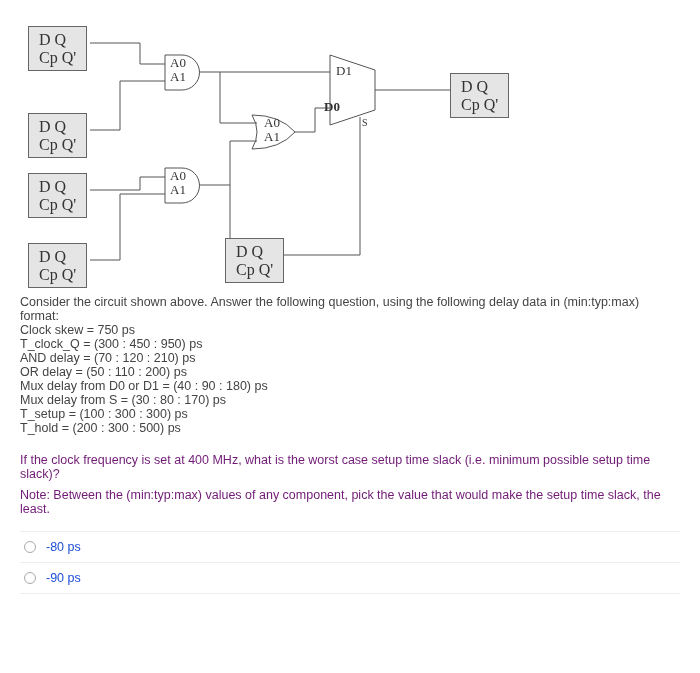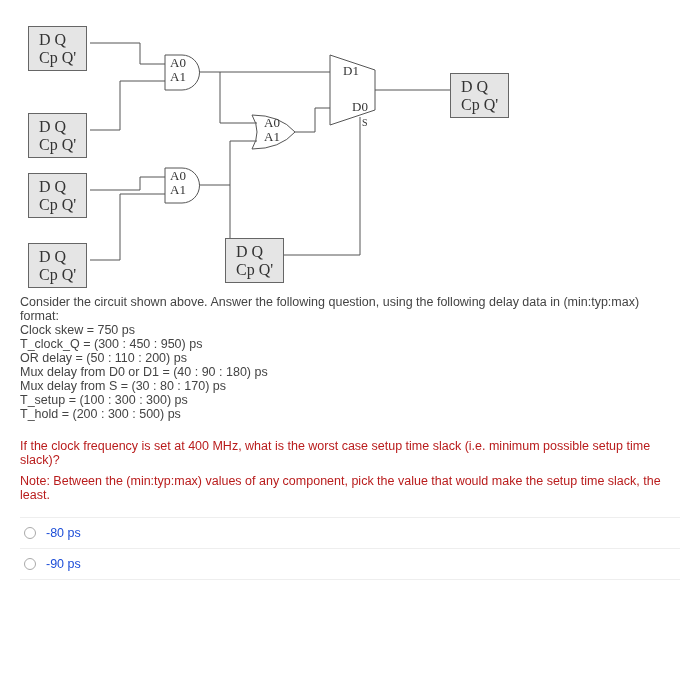--- a/index.html
+++ b/index.html
@@ -40,21 +40,21 @@
       pointer-events: none;
     }
     .problem-text p {
       margin: 0 0;
       font-size: 12.5px;
       color: #444;
     }
     .question-block p {
       margin: 7px 0;
       font-size: 12.5px;
-      color: #b91c1c;
+      color: #701a75;
     }
     .options {
       margin-top: 15px;
       border-top: 1px solid #eee;
     }
     .option {
       border-bottom: 1px solid #eee;
       padding: 8px 4px;
       display: flex;
       align-items: center;
@@ -136,29 +136,30 @@
     <div>D  Q</div>
     <div>Cp Q'</div>
   </div>
 
   <div class="gate-label" style="left:150px; top:46px;">A0</div>
   <div class="gate-label" style="left:150px; top:60px;">A1</div>
   <div class="gate-label" style="left:150px; top:159px;">A0</div>
   <div class="gate-label" style="left:150px; top:173px;">A1</div>
   <div class="gate-label" style="left:244px; top:106px;">A0</div>
   <div class="gate-label" style="left:244px; top:120px;">A1</div>
-  <div class="gate-label" style="left:316px; top:54px;margin-left:7px;">D1</div>
-  <div class="gate-label" style="left:332px; top:90px;">D0</div>
+  <div class="gate-label" style="left:316px; top:54px;">D1</div>
+  <div class="gate-label" style="left:304px; top:90px;font-weight:bold;">D0</div>
   <div class="gate-label" style="left:342px; top:108px; font-size:10px;">S</div>
 </div>
 
 <div class="problem-text">
   <p>Consider the circuit shown above. Answer the following question, using the following delay data in (min:typ:max) format:</p>
   <p>Clock skew = 750 ps</p>
   <p>T_clock_Q = (300 : 450 : 950) ps</p>
+  <p>AND delay = (70 : 120 : 210) ps</p>
   <p>OR delay = (50 : 110 : 200) ps</p>
   <p>Mux delay from D0 or D1 = (40 : 90 : 180) ps</p>
   <p>Mux delay from S = (30 : 80 : 170) ps</p>
   <p>T_setup = (100 : 300 : 300) ps</p>
   <p>T_hold = (200 : 300 : 500) ps</p>
 </div>
 
 <div class="question-block" style="margin-top:18px;">
   <p>If the clock frequency is set at 400 MHz, what is the worst case setup time slack (i.e. minimum possible setup time slack)?</p>
   <p>Note: Between the (min:typ:max) values of any component, pick the value that would make the setup time slack, the least.</p>

